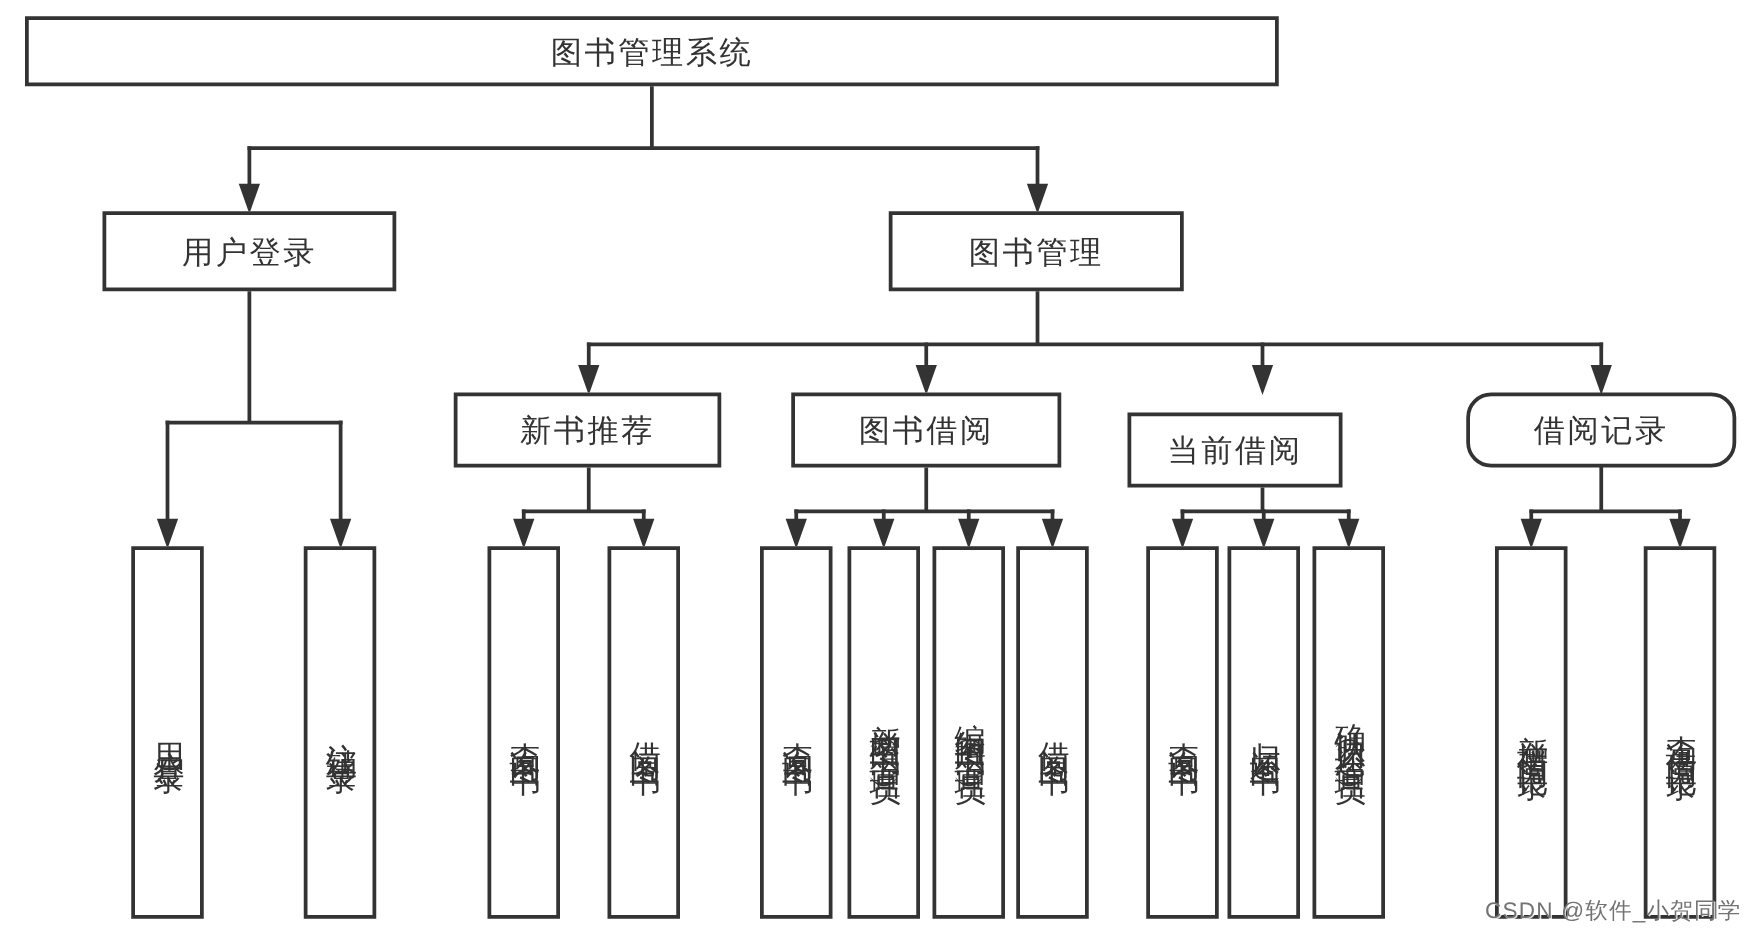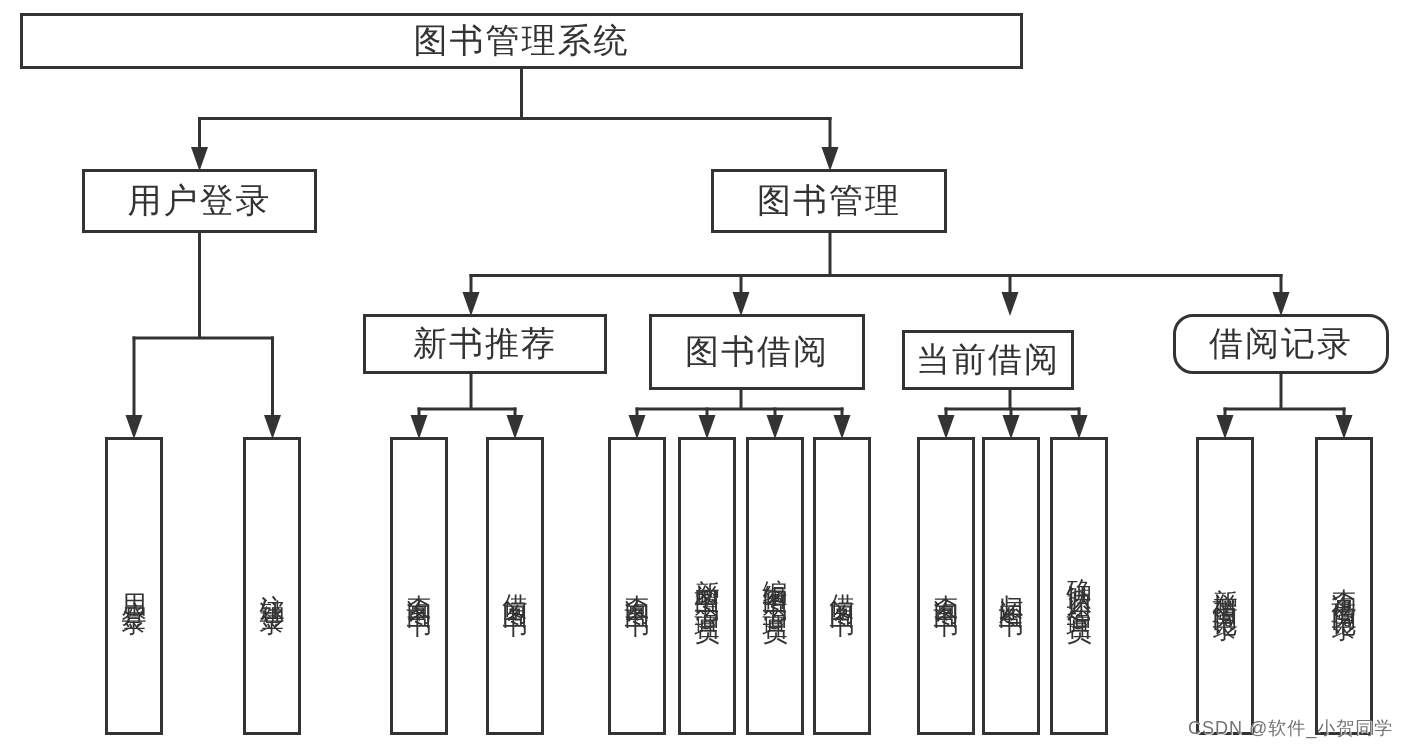--- a/index.html
+++ b/index.html
@@ -22,21 +22,21 @@
     box-sizing: border-box;
     background: #ffffff;
     border: 3px solid #333333;
     color: #333333;
     display: flex;
     align-items: center;
     justify-content: center;
     z-index: 2;
   }
   .h-node {
-    font-size: 34px;
+    font-size: 25px;
     letter-spacing: 2px;
     white-space: nowrap;
   }
   .leaf {
     top: 437px;
     width: 58px;
     height: 298px;
   }
   .vtext {
     writing-mode: vertical-rl;
@@ -122,24 +122,24 @@
     <span>图书管理系统</span>
   </div>
 
   <div class="node h-node" style="left:82px; top:169px; width:235px; height:64px;">
     <span>用户登录</span>
   </div>
   <div class="node h-node" style="left:711px; top:169px; width:236px; height:64px;">
     <span>图书管理</span>
   </div>
 
-  <div class="node h-node" style="left:363px; top:314px; width:244px; height:60px;text-align:center;">
+  <div class="node h-node" style="left:363px; top:314px; width:214px; height:60px;text-align:center;">
     <span>新书推荐</span>
   </div>
-  <div class="node h-node" style="left:633px; top:314px; width:216px; height:76px;margin-left:16px;">
+  <div class="node h-node" style="left:633px; top:314px; width:216px; height:60px;">
     <span>图书借阅</span>
   </div>
   <div class="node h-node" style="left:902px; top:330px; width:172px; height:60px;">
     <span>当前借阅</span>
   </div>
   <div class="node h-node" style="left:1173px; top:314px; width:216px; height:60px;border-radius:20px;">
     <span>借阅记录</span>
   </div>
 
   <div class="node leaf" style="left:105px;">

